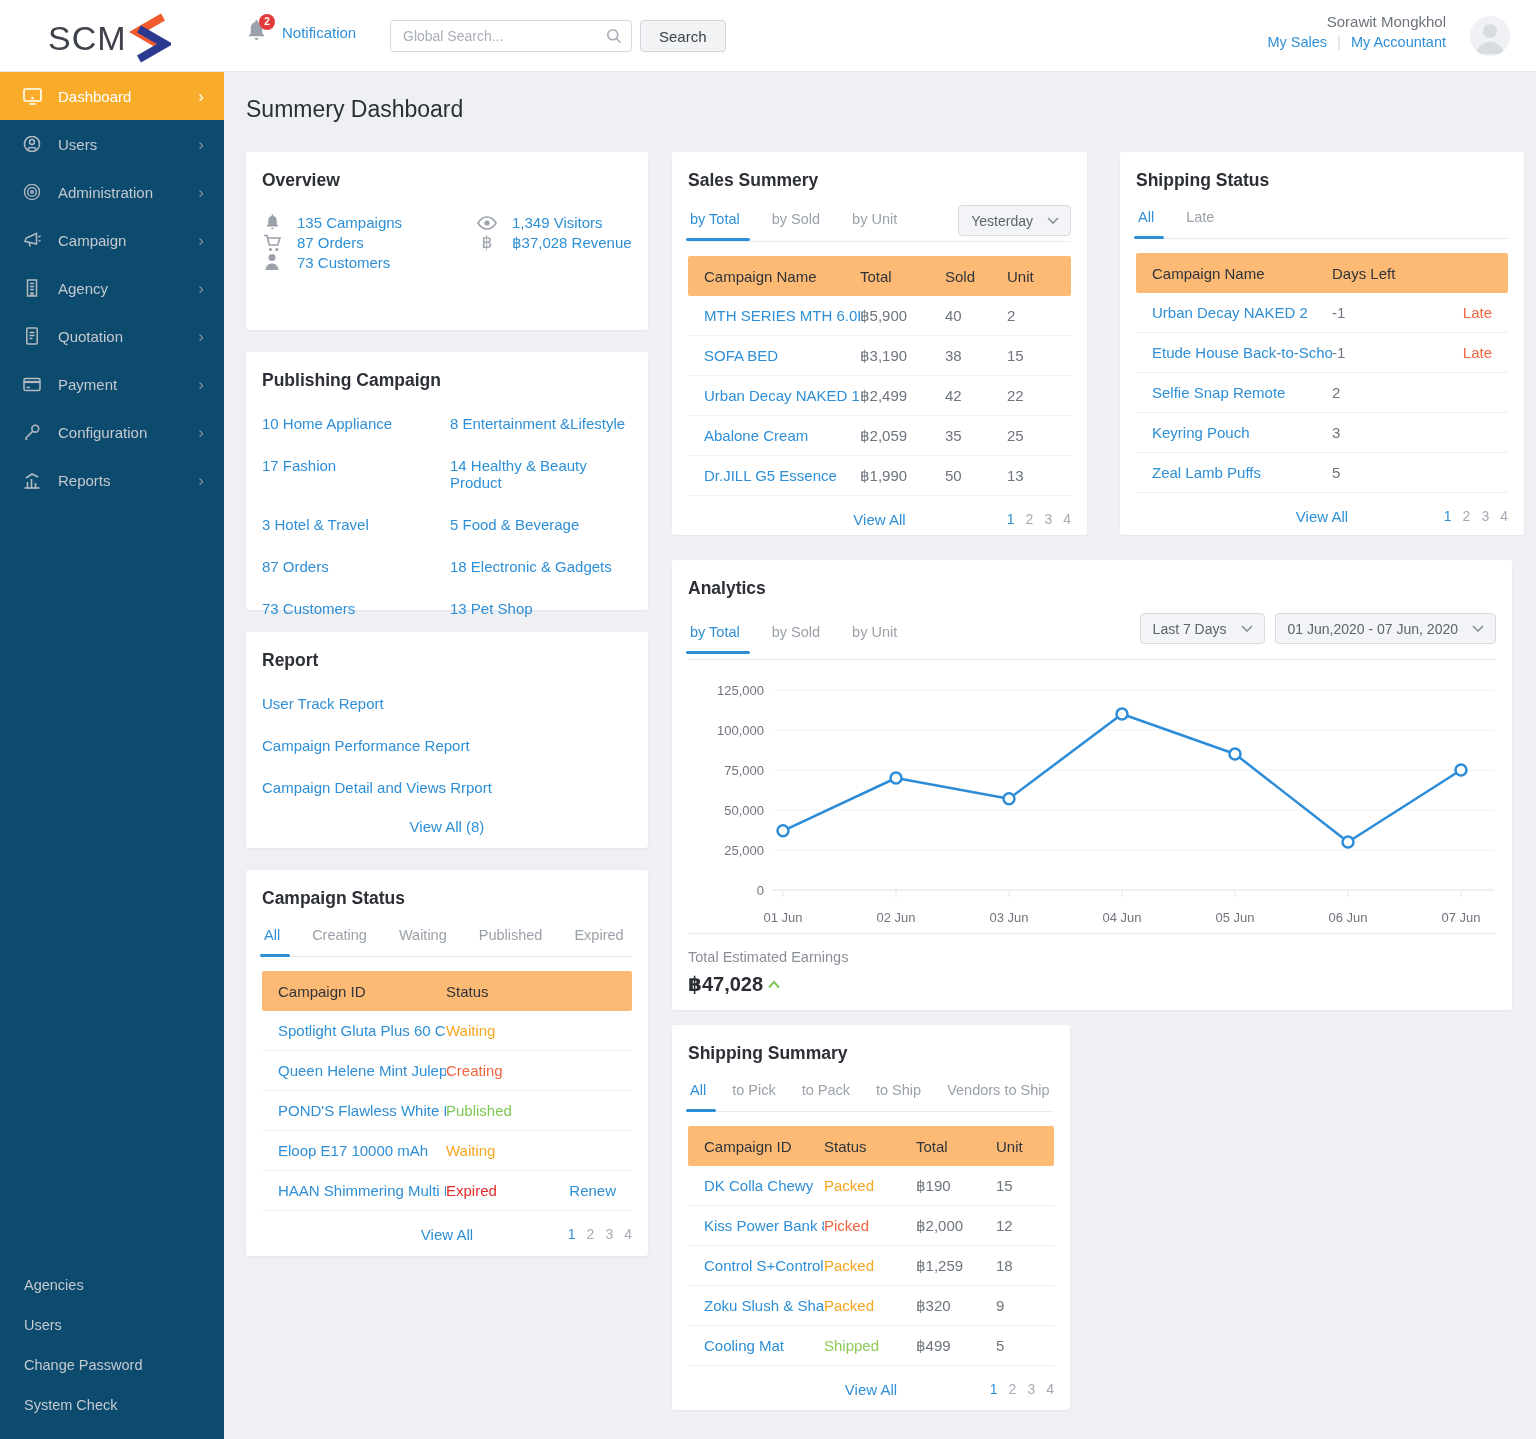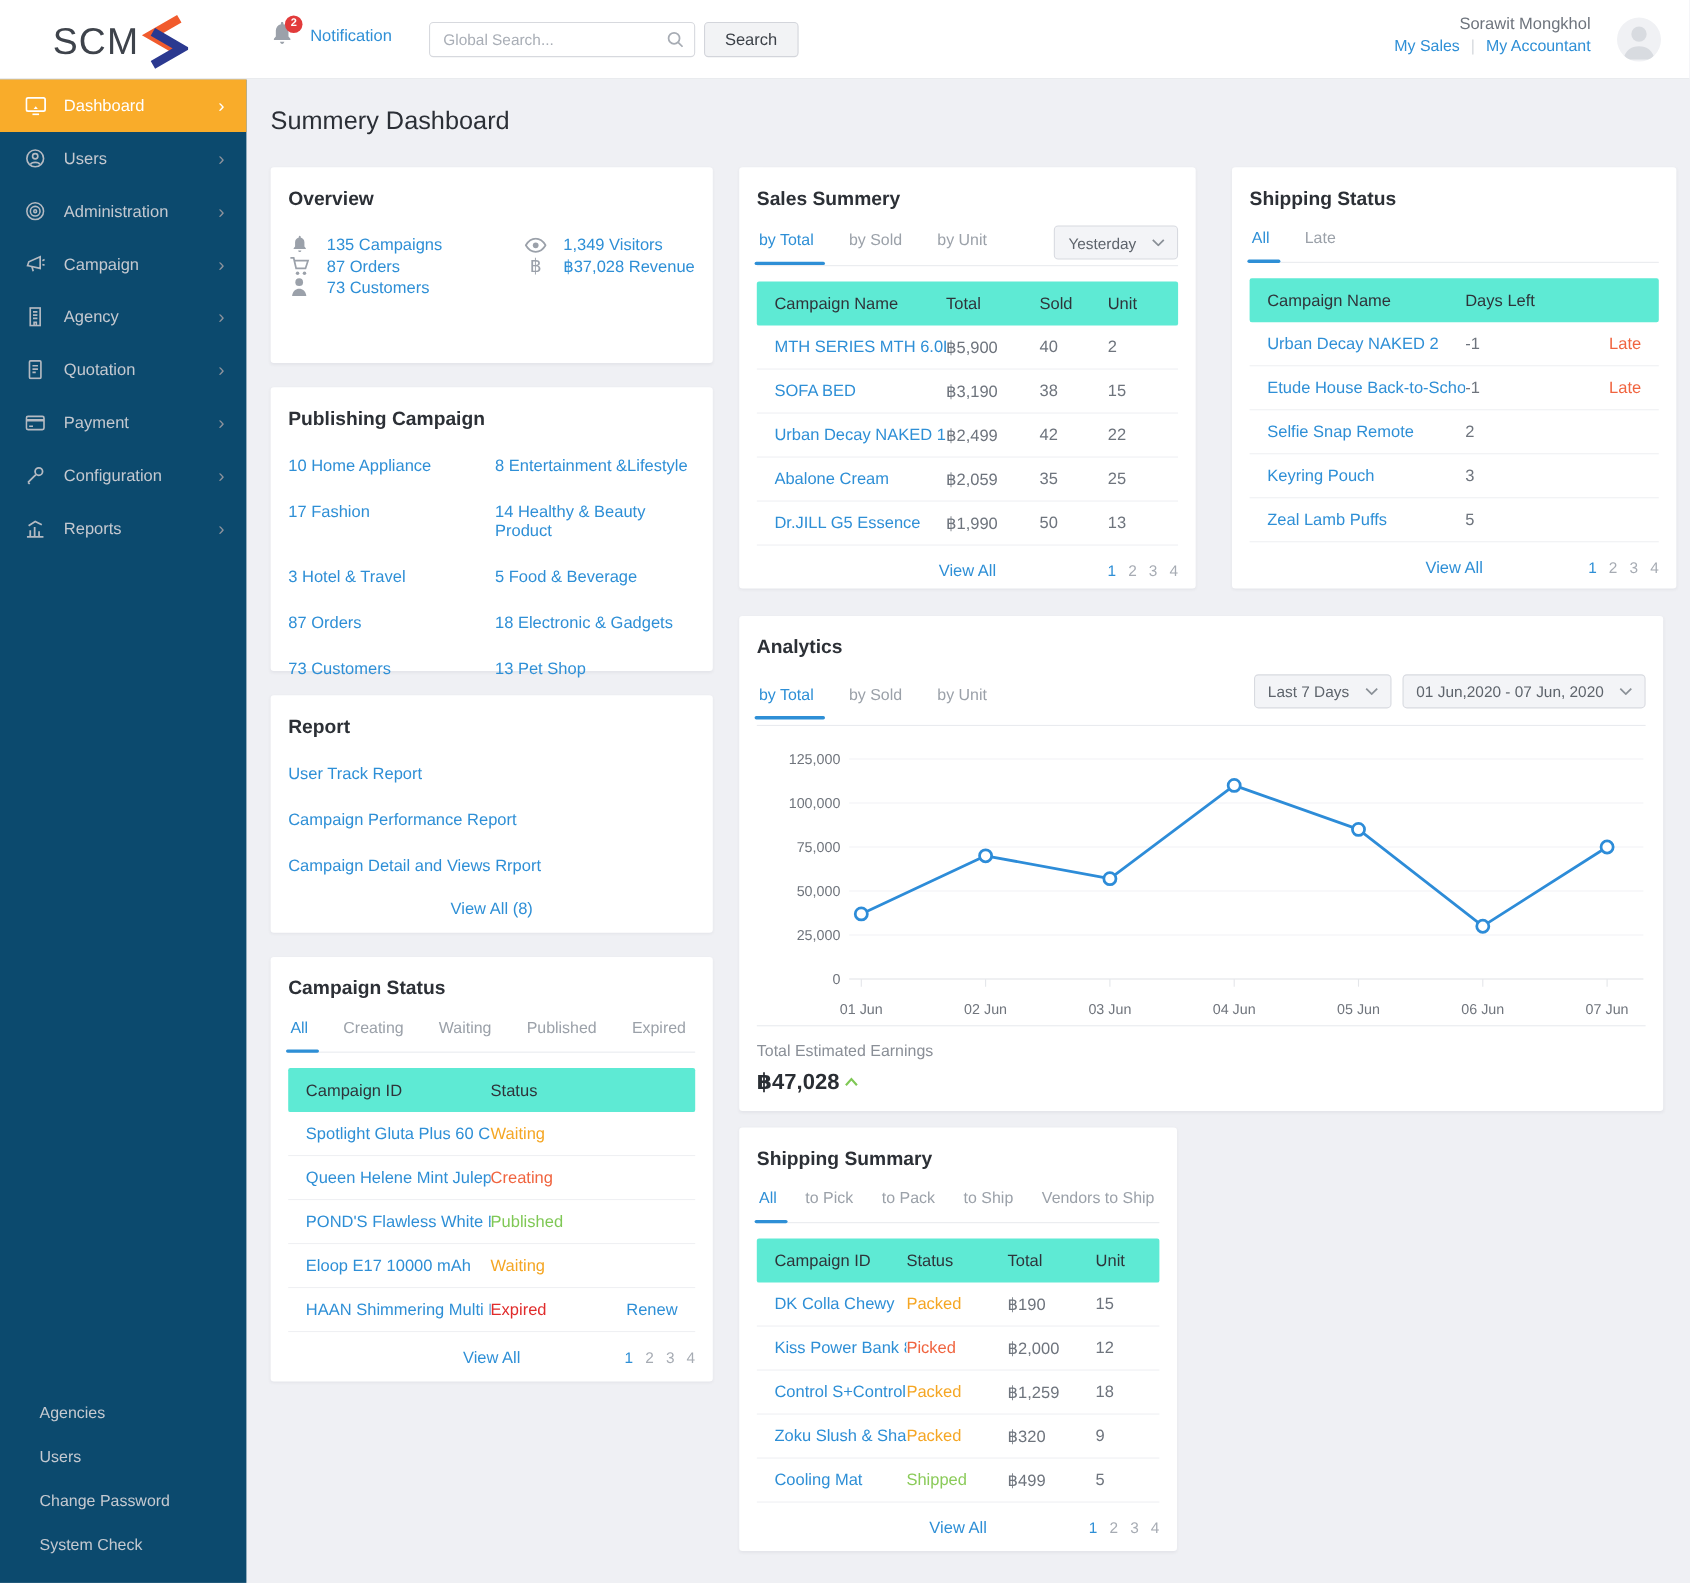--- a/index.html
+++ b/index.html
@@ -30,21 +30,21 @@
   .sidebar { position:absolute; left:0; top:72px; width:224px; height:1367px; background:#0c4a6e; }
   .side-item { height:48px; display:flex; align-items:center; padding:0 20px 0 22px; cursor:pointer; }
   .side-item .s-icon { width:20px; display:flex; justify-content:center; }
   .side-item .s-label { margin-left:16px; font-size:15px; color:#C5C9D0; }
   .side-item .s-chev { margin-left:auto; color:#8E939C; font-size:17px; line-height:1; }
   .side-item.active { background:#F9AC2A; }
   .side-item.active .s-label, .side-item.active .s-chev { color:#fff; }
   .side-item svg { stroke:#B5BAC2; }
   .side-item.active svg { stroke:#fff; }
   .side-footer { position:absolute; bottom:14px; left:0; right:0; }
-  .side-flink { height:40px; line-height:40px; padding-left:36px; font-size:14.5px; color:#C5C9D0; cursor:pointer; }
+  .side-flink { height:40px; line-height:40px; padding-left:24px; font-size:14.5px; color:#C5C9D0; cursor:pointer; }
 
   
   .page-title { position:absolute; left:246px; top:96px; font-size:23px; font-weight:500; color:#2B2F36; }
   .card { position:absolute; background:#fff; border-radius:3px; padding:18px 16px; box-shadow:0 1px 3px rgba(25,28,33,.05); }
   .card-title { font-size:17.5px; font-weight:600; color:#2C3036; }
 
   .card-overview { left:246px; top:152px; width:402px; height:178px; }
   .card-publishing { left:246px; top:352px; width:402px; height:258px; }
   .card-report { left:246px; top:632px; width:402px; height:216px; }
   .card-campstatus { left:246px; top:870px; width:402px; height:386px; }
@@ -71,21 +71,21 @@
   
   .tabs { display:flex; align-items:center; gap:28px; border-bottom:1px solid #E9EBEF; margin-top:14px; }
   .tab { font-size:14.5px; color:#9BA1A9; padding:4px 2px 13px; position:relative; cursor:pointer; white-space:nowrap; }
   .tab:first-child { color:#2E8FD6; }
   .tab:first-child::after { content:""; position:absolute; left:-2px; right:-8px; bottom:-1px; height:3px; background:#2E8FD6; border-radius:2px; }
   .tabs .select { margin-left:auto; margin-bottom:5px;padding-left:12px; }
   .select { height:31px; padding:0 11px; display:flex; align-items:center; gap:14px; background:#F3F4F7; border:1px solid #D8DAE0; border-radius:4px; color:#5E646C; font-size:14px; cursor:pointer; white-space:nowrap; }
 
   
   .tbl { margin-top:14px; }
-  .thead { display:flex; align-items:center; height:40px; background:#5eead4; padding:0 16px; font-size:15px; font-weight:500; color:#2F343A; border-radius:2px; }
+  .thead { display:flex; align-items:center; height:40px; background:#fdba74; padding:0 16px; font-size:15px; font-weight:500; color:#2F343A; border-radius:2px; }
   .trow { display:flex; align-items:center; height:40px; padding:0 16px; border-bottom:1px solid #EFF0F3; font-size:15px; }
   .trow a { color:#2E8FD6; }
   .cell-name { flex:1; min-width:0; white-space:nowrap; overflow:hidden; }
   .cell-num { color:#6E747D; }
   .card-footer { display:flex; align-items:center; height:46px; position:relative; }
   .card-footer .viewall { position:absolute; left:0; right:0; text-align:center; font-size:15px; }
   .pagination { margin-left:auto; display:flex; gap:11px; font-size:14px; color:#A6ABB3; position:relative; z-index:1; }
   .pagination span { cursor:pointer; }
   .pagination span:first-child { color:#2E8FD6; }
 

